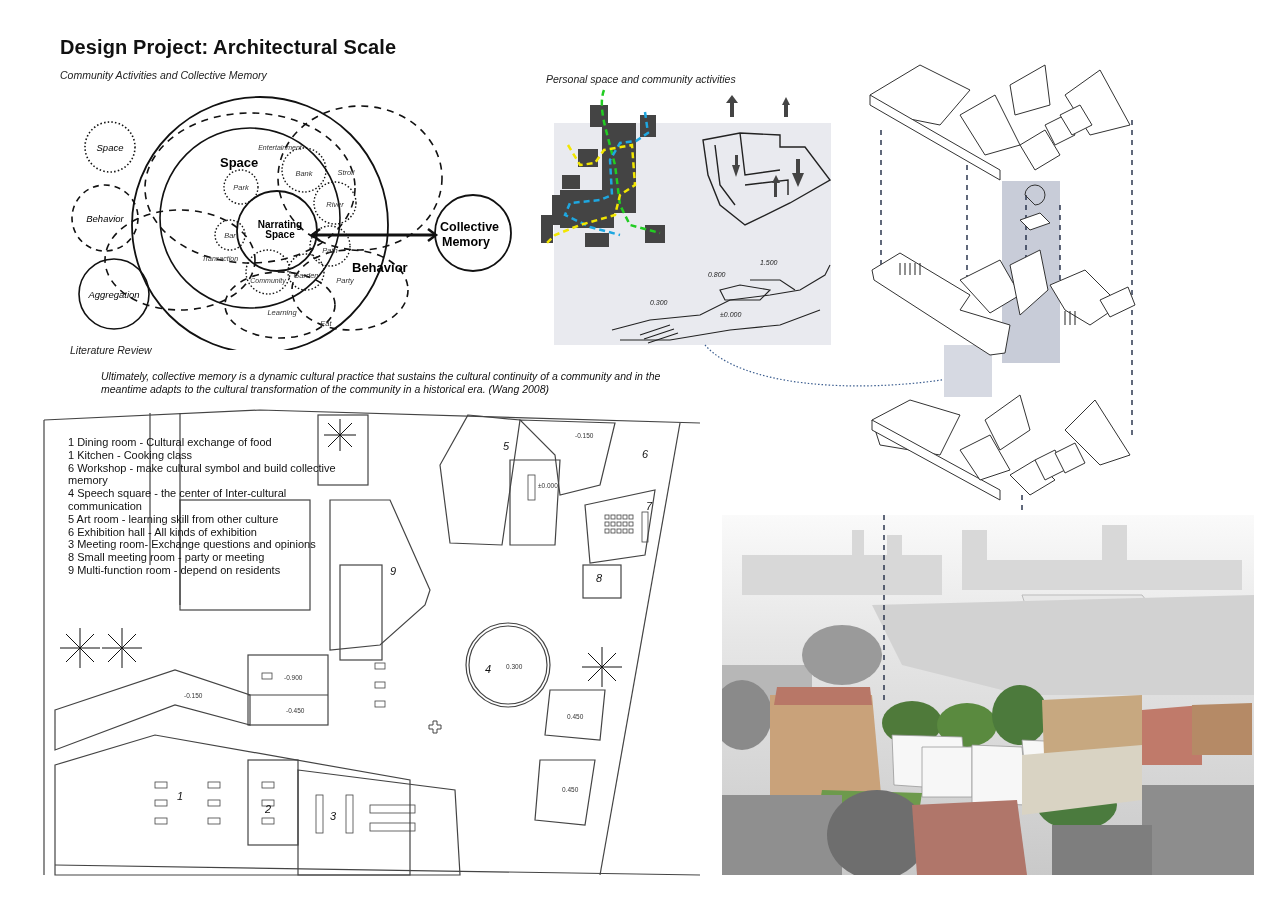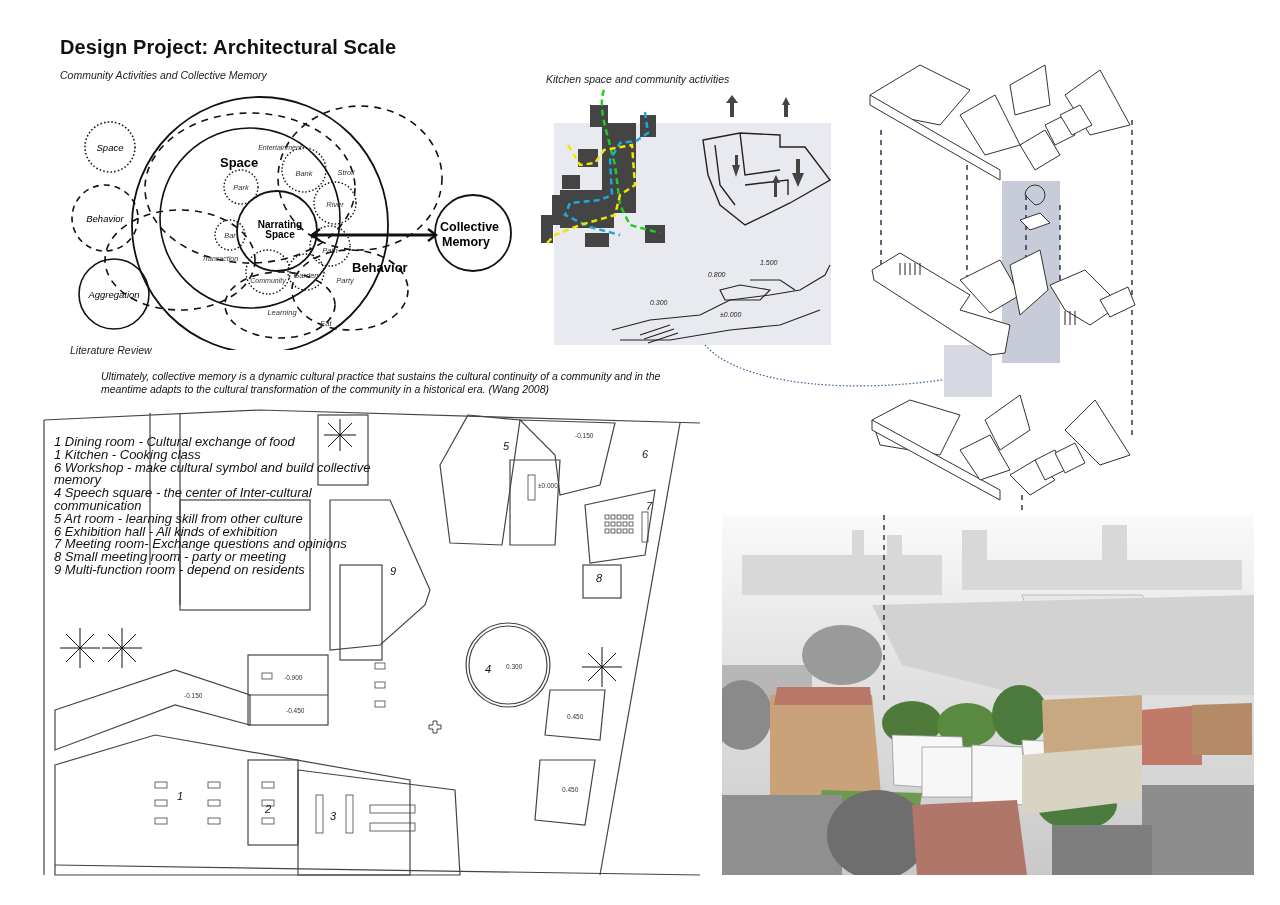--- a/index.html
+++ b/index.html
@@ -2,21 +2,21 @@
 <html><head>
 <meta charset="utf-8">
 <style>
   html,body{margin:0;padding:0;background:#fff;}
   body{width:1280px;height:905px;position:relative;overflow:hidden;font-family:"Liberation Sans",sans-serif;color:#111;}
   .abs{position:absolute;}
   .title{left:60px;top:36px;font-size:20px;font-weight:bold;letter-spacing:0.1px;}
   .subtitle{left:60px;top:69px;font-size:10.5px;font-style:italic;color:#222;}
   .section-label{font-size:10.5px;font-style:italic;color:#222;}
   .quote{left:66px;top:370px;width:580px;font-size:10.5px;font-style:italic;line-height:13px;color:#111;margin-left:35px;}
-  .legend-list{left:54px;top:436px;font-size:13px;font-style:italic;line-height:12.8px;color:#111;}
+  .legend-list{left:68px;top:436px;font-size:11px;line-height:12.8px;color:#111;}
   .legend-list div{white-space:nowrap;}
   svg text{font-family:"Liberation Sans",sans-serif;}
   .photo{left:722px;top:515px;width:532px;height:360px;overflow:hidden;}
 </style>
 </head>
 <body>
 
 <div class="abs title">Design Project: Architectural Scale</div>
 <div class="abs subtitle">Community Activities and Collective Memory</div>
 
@@ -84,21 +84,21 @@
 
     <circle cx="413" cy="143" r="38" fill="none" stroke="#111" stroke-width="1.8"></circle>
     <text x="380" y="141" font-size="12.5" font-weight="bold">Collective</text>
     <text x="382" y="156" font-size="12.5" font-weight="bold">Memory</text>
   </svg>
 </div>
 <div class="abs section-label" style="left:70px;top:344px;">Literature Review</div>
 
 <div class="abs quote">Ultimately, collective memory is a dynamic cultural practice that sustains the cultural continuity of a community and in the meantime adapts to the cultural transformation of the community in a historical era. (Wang 2008)</div>
 
-<div class="abs section-label" style="left:546px;top:73px;">Kitchen space and community activities</div>
+<div class="abs section-label" style="left:546px;top:73px;">Personal space and community activities</div>
 <div class="abs" style="left:540px;top:85px;width:300px;height:300px;">
   <svg width="300" height="300" viewBox="0 0 300 300">
     <rect x="14" y="38" width="277" height="222" fill="#e9eaef"></rect>
 
     <g fill="#444">
       <rect x="50" y="20" width="18" height="22"></rect>
       <rect x="100" y="30" width="16" height="22"></rect>
       <rect x="38" y="64" width="20" height="18"></rect>
       <rect x="62" y="38" width="34" height="90"></rect>
       <rect x="20" y="105" width="54" height="38"></rect>
@@ -348,21 +348,21 @@
 
 <div class="abs legend-list">
   <div>1 Dining room -  Cultural exchange of food</div>
   <div>1 Kitchen - Cooking class</div>
   <div>6 Workshop - make cultural symbol and build collective</div>
   <div>memory</div>
   <div>4 Speech square - the center of Inter-cultural</div>
   <div>communication</div>
   <div>5 Art room - learning skill from other culture</div>
   <div>6 Exhibition hall - All kinds of exhibition</div>
-  <div>7 Meeting room- Exchange questions and opinions</div>
+  <div>3 Meeting room- Exchange questions and opinions</div>
   <div>8 Small meeting room - party or meeting</div>
   <div>9 Multi-function room -  depend on residents</div>
 </div>
 
 <div class="abs photo">
   <svg width="532" height="360" viewBox="0 0 532 360">
     <defs>
       <linearGradient id="sky" x1="0" y1="0" x2="0" y2="1">
         <stop offset="0" stop-color="#fafafa"></stop>
         <stop offset="0.35" stop-color="#e6e6e6"></stop>

